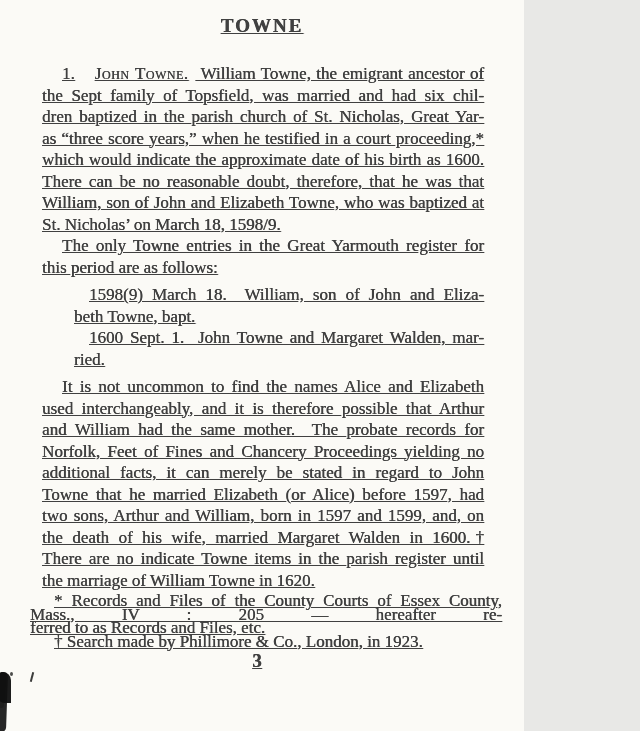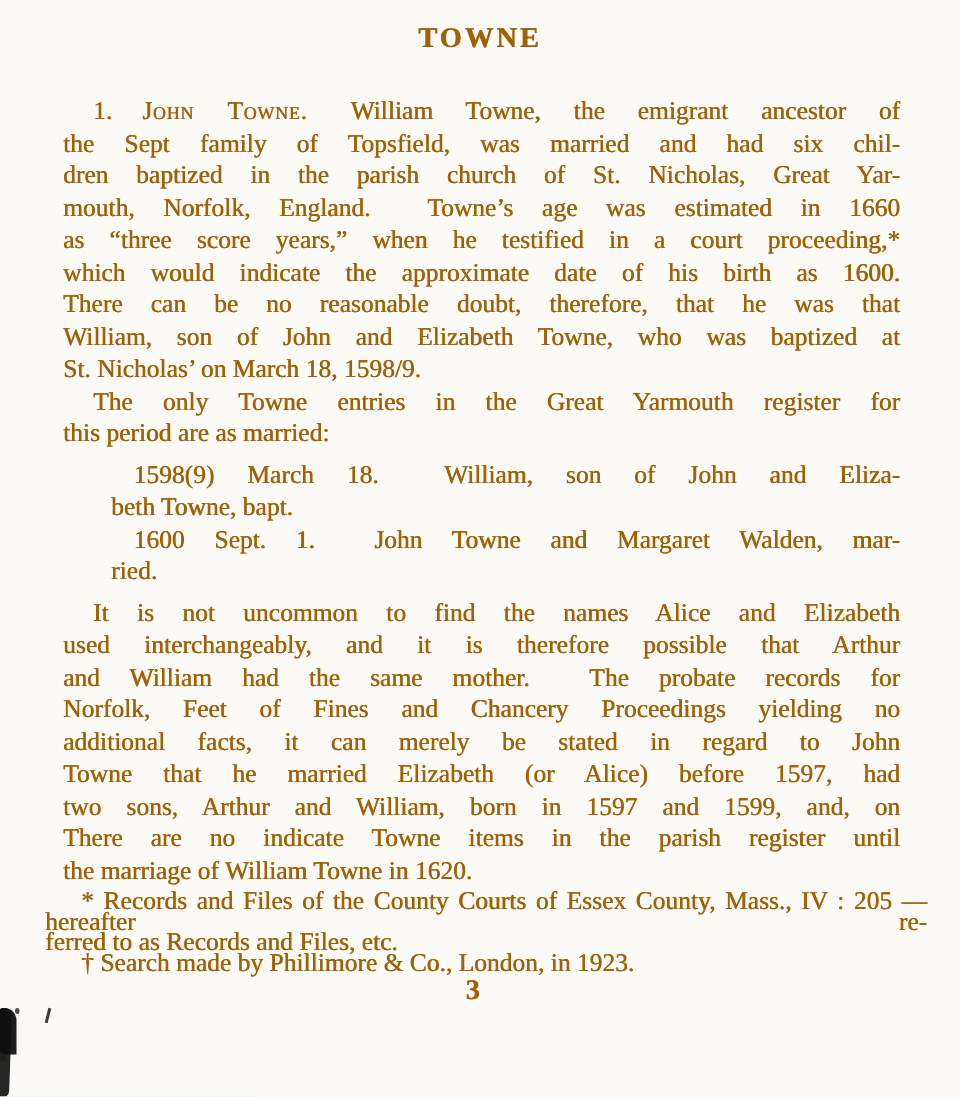--- a/index.html
+++ b/index.html
@@ -1,25 +1,26 @@
 <!DOCTYPE html>
 <html><head>
 <meta charset="utf-8">
 <style>
   html, body { margin: 0; padding: 0; background: #e8e8e6; }
   .page {
     position: relative;
-    width: 640px;
+    width: 524px;
     height: 731px;
     margin: 0;
     background: #fbfaf6;
     overflow: hidden;
     font-family: "Liberation Serif", serif;
-    color: #a16207;
+    color: #404040;
     text-shadow: 0.35px 0 0 currentColor; 
+    text-decoration: underline;
   }
   .title {
     padding-top: 15px;
     margin: 0;
     text-align: center;
     font-size: 19px;
     line-height: 22px;
     font-weight: bold;
     letter-spacing: 2px;
   }
@@ -73,49 +74,49 @@
 <body>
 
 <div class="page">
   <div class="title">TOWNE</div>
 
   <div class="text-block">
       <div class="block para">
         <div class="line"><span class="entry-number">1.</span><span class="smallcaps">John Towne.</span><span> William Towne, the emigrant ancestor of</span></div>
         <div class="line">the Sept family of Topsfield, was married and had six chil-</div>
         <div class="line">dren baptized in the parish church of St. Nicholas, Great Yar-</div>
-        <div class="line">mouth, Norfolk, England.&nbsp; Towne’s age was estimated in 1660</div>
         <div class="line">as “three score years,” when he testified in a court proceeding,*</div>
         <div class="line">which would indicate the approximate date of his birth as 1600.</div>
         <div class="line">There can be no reasonable doubt, therefore, that he was that</div>
         <div class="line">William, son of John and Elizabeth Towne, who was baptized at</div>
         <div class="line last">St. Nicholas’ on March 18, 1598/9.</div>
       </div>
       <div class="block para">
         <div class="line">The only Towne entries in the Great Yarmouth register for</div>
-        <div class="line last">this period are as married:</div>
+        <div class="line last">this period are as follows:</div>
       </div>
       <div class="block entry">
       </div>
       <div class="block entry">
         <div class="line">1598(9) March 18.&nbsp; William, son of John and Eliza-</div>
         <div class="line last">beth Towne, bapt.</div>
       </div>
       <div class="block entry">
         <div class="line">1600 Sept. 1.&nbsp; John Towne and Margaret Walden, mar-</div>
         <div class="line last">ried.</div>
       </div>
       <div class="block para">
         <div class="line">It is not uncommon to find the names Alice and Elizabeth</div>
         <div class="line">used interchangeably, and it is therefore possible that Arthur</div>
         <div class="line">and William had the same mother.&nbsp; The probate records for</div>
         <div class="line">Norfolk, Feet of Fines and Chancery Proceedings yielding no</div>
         <div class="line">additional facts, it can merely be stated in regard to John</div>
         <div class="line">Towne that he married Elizabeth (or Alice) before 1597, had</div>
         <div class="line">two sons, Arthur and William, born in 1597 and 1599, and, on</div>
+        <div class="line">the death of his wife, married Margaret Walden in 1600.†</div>
         <div class="line">There are no indicate Towne items in the parish register until</div>
         <div class="line last">the marriage of William Towne in 1620.</div>
       </div>
     </div>
 
   <div class="footnotes">
       <div class="block footnote">
         <div class="line">* Records and Files of the County Courts of Essex County, Mass., IV : 205 — hereafter re-</div>
         <div class="line last">ferred to as Records and Files, etc.</div>
       </div>

